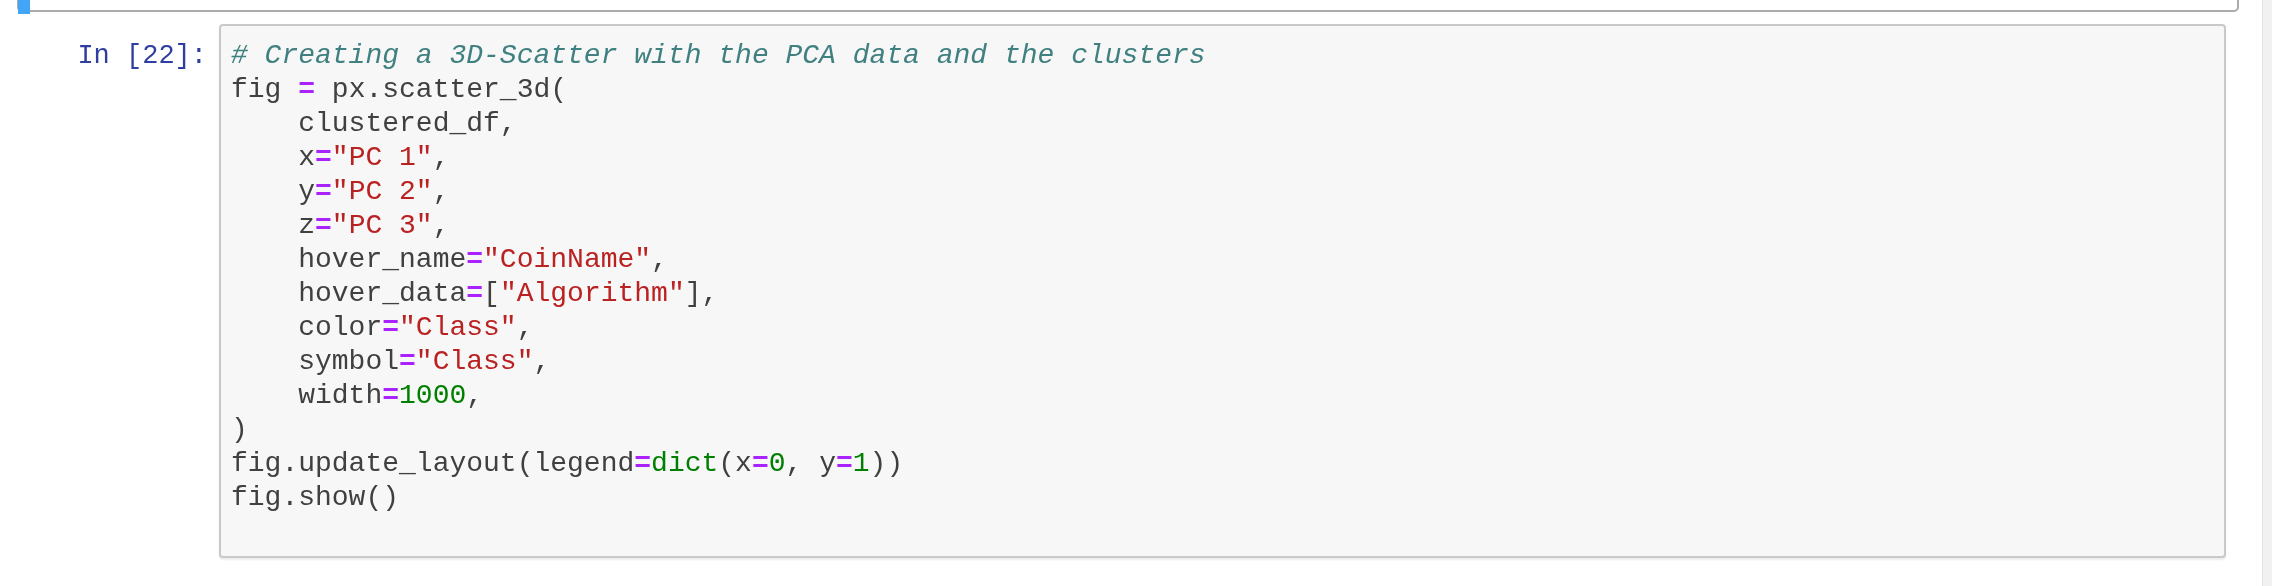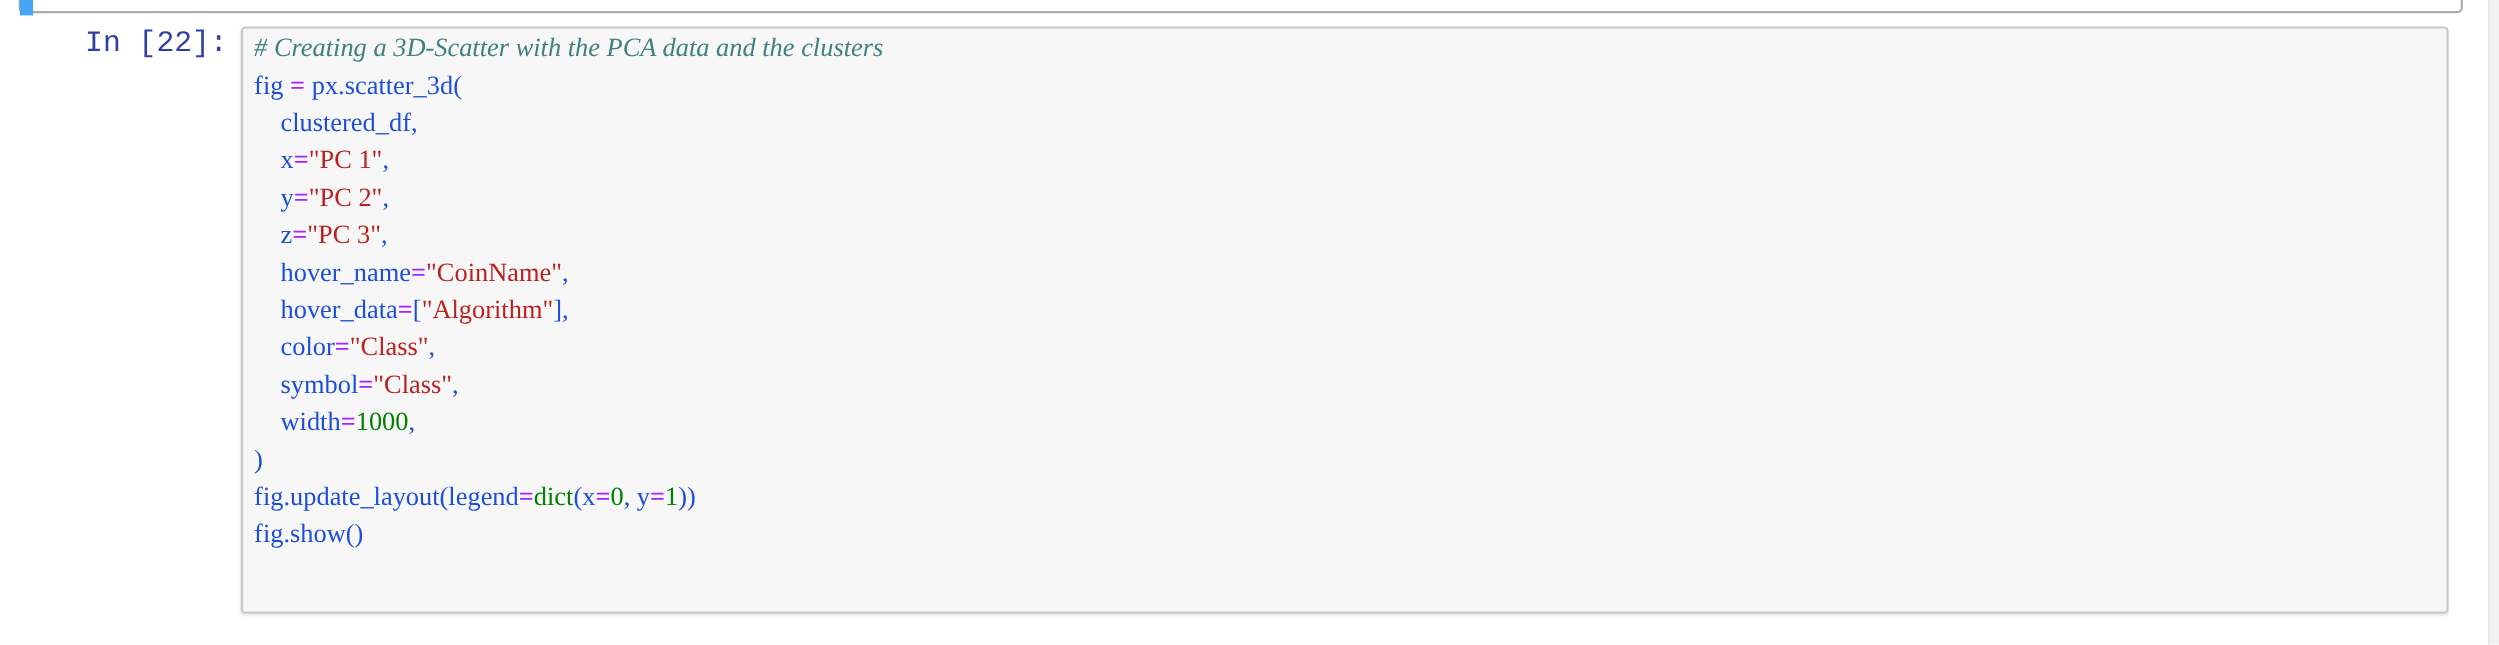--- a/index.html
+++ b/index.html
@@ -35,51 +35,51 @@
   }
 
   
   .scrollbar{
     position:absolute;right:0;top:0;width:10px;height:586px;
     background:#f1f1f1;border-left:1px solid #e3e3e3;
   }
 
   
   .prompt{
-    position:absolute;left:0;top:23px;width:207px;
+    position:absolute;left:0;top:39px;width:207px;
     text-align:right;
     font-size:27px;line-height:34px;
     color:var(--c-prompt);
     white-space:pre;
   }
 
   
   .input-box{
     position:absolute;left:219px;top:24px;width:2007px;height:534px;
     background:var(--c-inputbg);
     border:2px solid var(--c-inputborder);
     border-radius:4px;
     box-shadow:0 2px 2px rgba(0,0,0,0.08);
     overflow:hidden;
     cursor:text;
   }
   pre.code{
-    margin:0;padding:1px 10px 40px 10px;
-    font-family:Liberation Serif, serif;
-    font-size:24px;line-height:34px;
+    margin:0;padding:13px 10px 40px 10px;
+    font-family:Liberation Mono, monospace;
+    font-size:28px;line-height:34px;
     color:#000000;
     white-space:pre;
   }
   .line{height:34px;}
   .tok-com{color:var(--c-comment);font-style:italic;}
   .tok-op{color:var(--c-operator);font-weight:bold;}
   .tok-str{color:var(--c-string);}
   .tok-num{color:var(--c-number);}
   .tok-bi{color:var(--c-builtin);margin-top:20px;}
-  .tok-p{color:#1d4ed8;}
+  .tok-p{color:#404040;}
 </style>
 </head>
 <body>
 
 <div class="page">
 
   <div class="cell-above">
     <div class="sel-bar"></div>
   </div>
 

